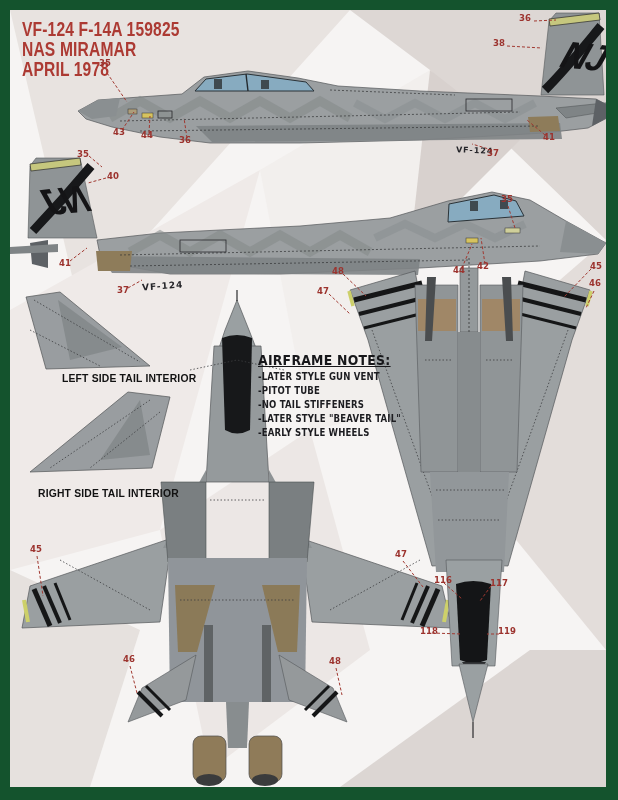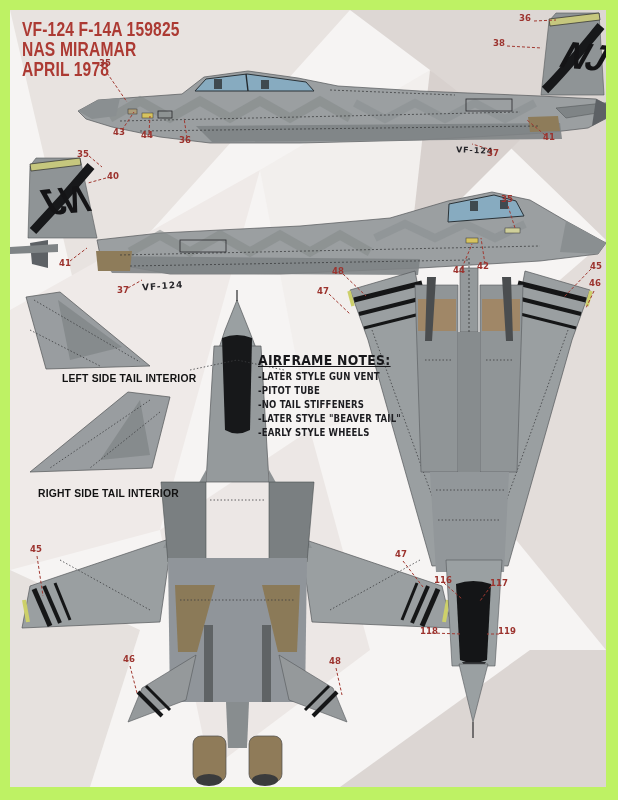--- a/index.html
+++ b/index.html
@@ -1,16 +1,16 @@
 <!DOCTYPE html>
 <html><head>
 <meta charset="utf-8">
 <style>
   html,body{margin:0;padding:0;}
-  #page{position:relative;width:618px;height:800px;background:#bef264;overflow:hidden;
+  #page{position:relative;width:618px;height:800px;background:#14532d;overflow:hidden;
         font-family:"Liberation Sans",sans-serif;}
   #inner{position:absolute;left:10px;top:10px;width:596px;height:777px;background:#f6f4f3;overflow:hidden;}
   #art{position:absolute;left:0;top:0;}
   
   .title-line{position:absolute;left:12px;color:#ac3a33;font-weight:bold;font-size:20px;
      letter-spacing:.2px;transform:scaleX(.78);transform-origin:left top;white-space:nowrap;}
   
   .co{position:absolute;color:#9c332e;font-weight:bold;font-size:9.5px;font-family:"DejaVu Sans",sans-serif;
       transform:scaleX(.9);transform-origin:left top;white-space:nowrap;}
   

